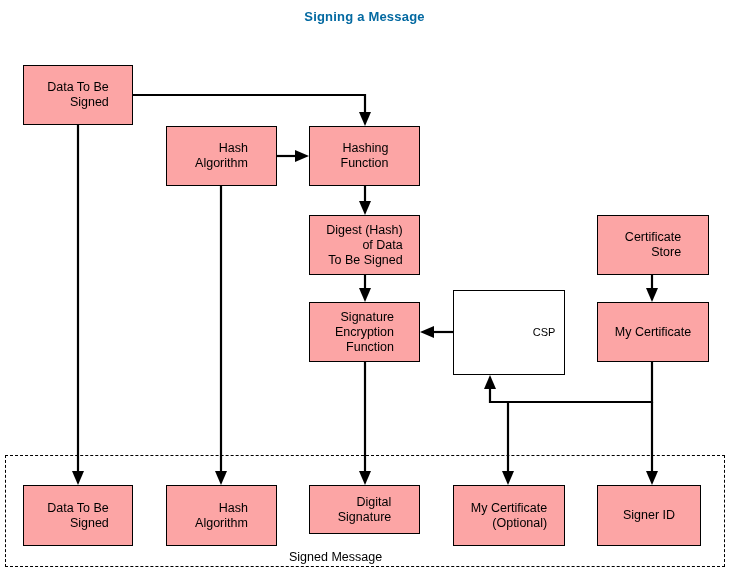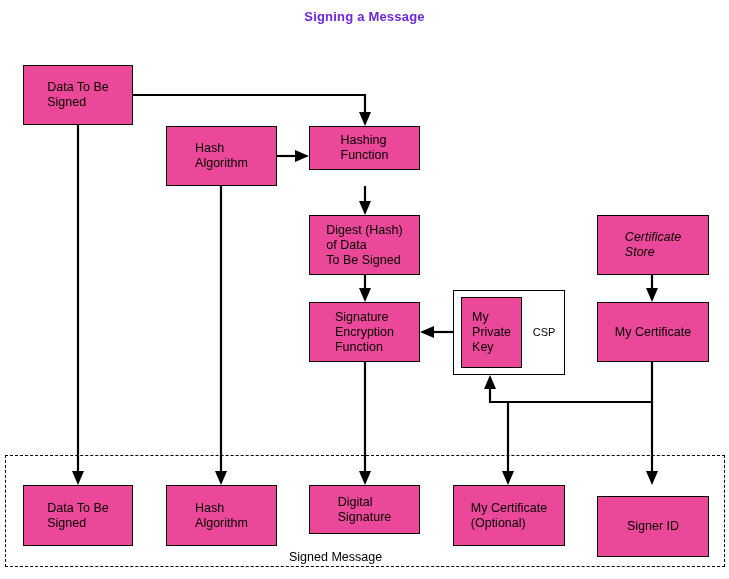--- a/index.html
+++ b/index.html
@@ -16,32 +16,32 @@
     overflow: hidden;
   }
   #title {
     position: absolute;
     left: 0;
     top: 9px;
     width: 729px;
     text-align: center;
     font-size: 13px;
     font-weight: bold;
-    color: #6d28d9;
+    color: #0369a1;
     letter-spacing: 0.2px;
   }
   .node {
     position: absolute;
     box-sizing: border-box;
     border: 1px solid #000000;
-    background: #ec4899;
+    background: #fca5a5;
     display: flex;
     align-items: center;
     justify-content: center;
-    text-align: left;
+    text-align: right;
     font-size: 12.5px;
     line-height: 15px;
     color: #000000;
     white-space: pre-line;
     z-index: 3;
   }
   .group-box {
     position: absolute;
     box-sizing: border-box;
     border: 1px solid #000000;
@@ -136,49 +136,46 @@
 
   <div class="group-box" style="left:453px; top:290px; width:112px; height:85px;"></div>
   <div class="group-label" style="left:526px; top:325px; width:36px;">CSP</div>
 
   <div class="node" style="left:23px; top:65px; width:110px; height:60px;">Data To Be
 Signed</div>
 
   <div class="node" style="left:166px; top:126px; width:111px; height:60px;">Hash
 Algorithm</div>
 
-  <div class="node" style="left:309px; top:126px; width:111px; height:44px;">Hashing
+  <div class="node" style="left:309px; top:126px; width:111px; height:60px;">Hashing
 Function</div>
 
   <div class="node" style="left:309px; top:215px; width:111px; height:60px;">Digest (Hash)
 of Data
 To Be Signed</div>
 
   <div class="node" style="left:309px; top:302px; width:111px; height:60px;">Signature
 Encryption
 Function</div>
 
-  <div class="node" style="left:461px; top:297px; width:61px; height:71px;">My
-Private
-Key</div>
 
-  <div class="node" style="left:597px; top:215px; width:112px; height:60px;font-style:italic;">Certificate
+  <div class="node" style="left:597px; top:215px; width:112px; height:60px;">Certificate
 Store</div>
 
   <div class="node" style="left:597px; top:302px; width:112px; height:60px;">My Certificate</div>
 
   <div class="node" style="left:23px; top:485px; width:110px; height:61px;">Data To Be
 Signed</div>
 
   <div class="node" style="left:166px; top:485px; width:111px; height:61px;">Hash
 Algorithm</div>
 
   <div class="node" style="left:309px; top:485px; width:111px; height:49px;">Digital
 Signature</div>
 
   <div class="node" style="left:453px; top:485px; width:112px; height:61px;">My Certificate
 (Optional)</div>
 
-  <div class="node" style="left:597px; top:485px; width:112px; height:61px;margin-top:11px;">Signer ID</div>
+  <div class="node" style="left:597px; top:485px; width:104px; height:61px;">Signer ID</div>
 
   <div class="caption" style="left:289px; top:550px; width:151px;">Signed Message</div>
 
 </div>
 
 </body></html>

